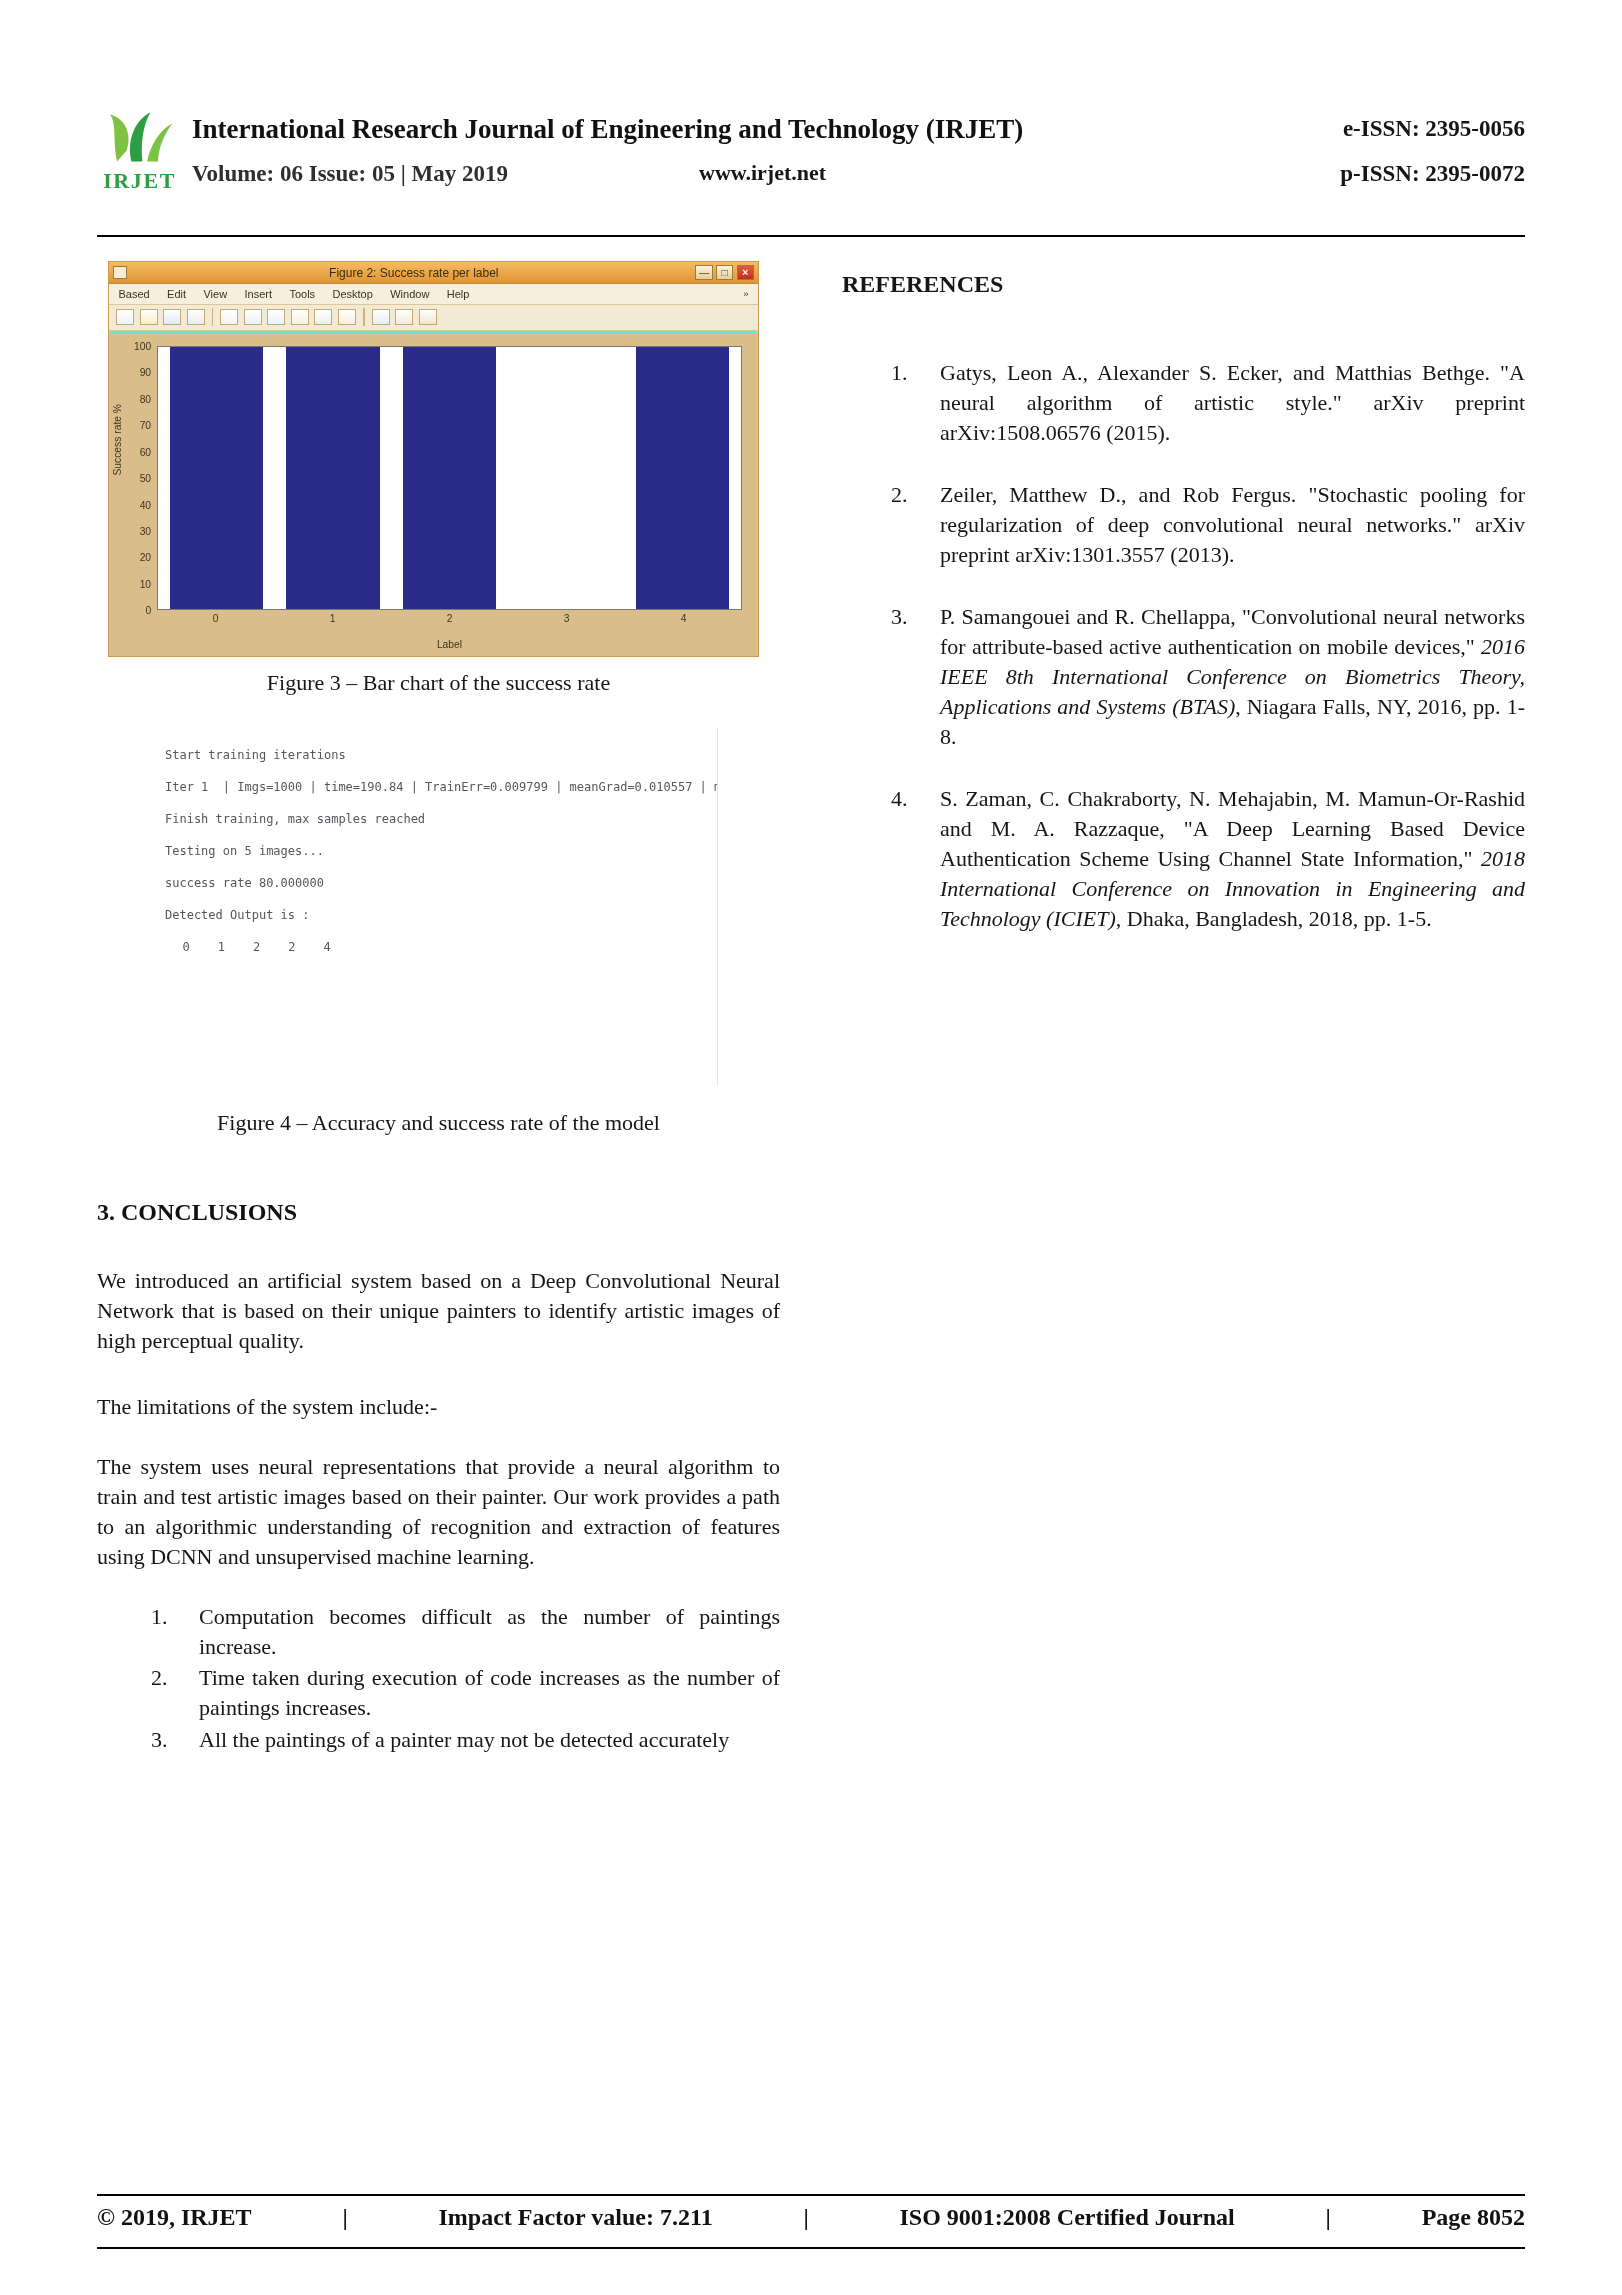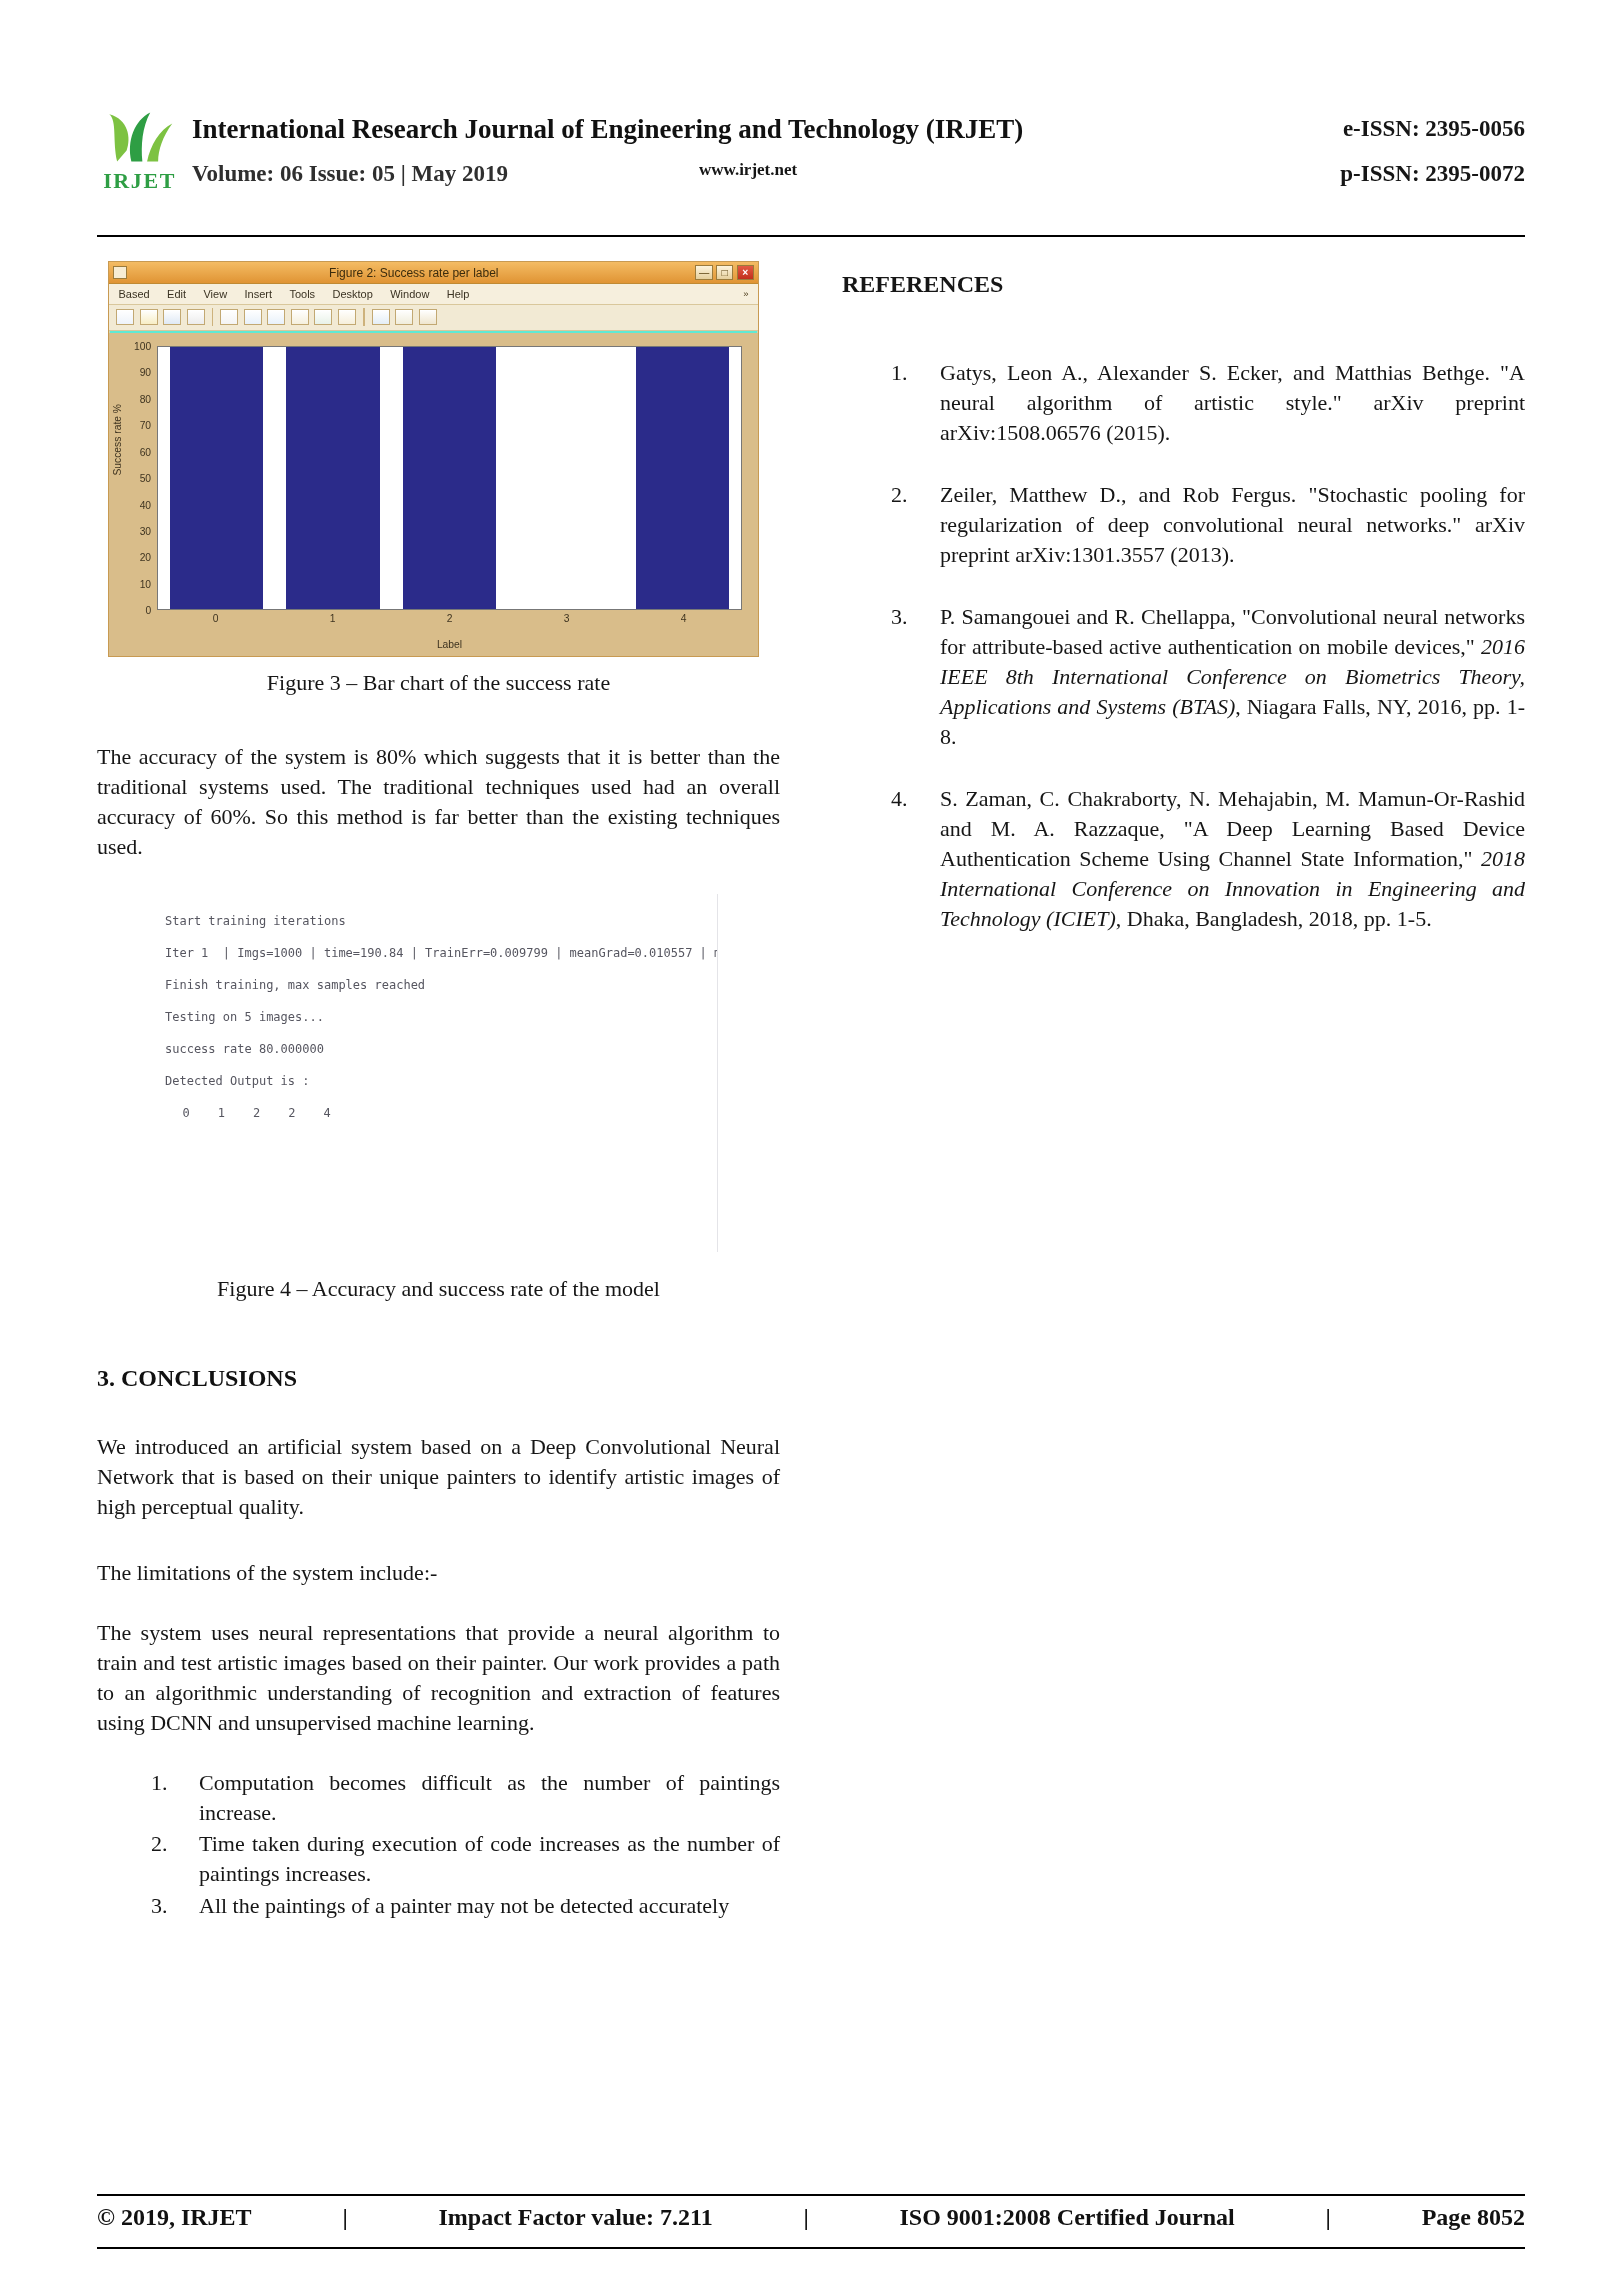--- a/index.html
+++ b/index.html
@@ -6,21 +6,21 @@
   html,body { width:1623px; height:2295px; }
   body { background:#ffffff; font-family:"Liberation Serif", serif; color:#161616; position:relative; overflow:hidden; }
 
   
   .header { position:absolute; left:97px; top:109px; width:1428px; height:120px; }
   .logo { position:absolute; left:1.6px; top:1.6px; width:82px; text-align:center; }
   .logo-text { display:block; color:#2e9e44; font-weight:bold; font-size:22px; letter-spacing:1.6px; margin-top:1.6px; }
   .h-title { position:absolute; left:95px; top:4.8px; font-size:27px; font-weight:bold; color:#111; }
   .h-eissn { position:absolute; right:0; top:7.1px; font-size:23px; font-weight:bold; }
   .h-volume { position:absolute; left:95px; top:52px; font-size:23px; font-weight:bold; color:#2f2f2f; }
-  .h-site { position:absolute; left:602px; top:51px; font-size:17px; font-weight:bold; }
+  .h-site { position:absolute; left:602px; top:51px; font-size:22px; font-weight:bold; }
   .h-pissn { position:absolute; right:0; top:52px; font-size:23px; font-weight:bold; }
   .header-rule { position:absolute; left:97px; top:235px; width:1428px; height:2.4px; background:#000; }
 
   
   .col-left  { position:absolute; left:97px; top:261px; width:683px; }
   .col-right { position:absolute; left:842px; top:271px; width:683px; }
 
   .para { font-size:22px; line-height:30px; text-align:justify; color:#161616; }
   .caption { font-size:22px; text-align:center; color:#161616; }
   .sec-heading { font-size:24px; font-weight:bold; color:#111; }
@@ -178,21 +178,20 @@
           <div class="xtick" style="left: 30%;">1</div>
           <div class="xtick" style="left: 50%;">2</div>
           <div class="xtick" style="left: 70%;">3</div>
           <div class="xtick" style="left: 90%;">4</div>
         </div>
       <div class="xlabel">Label</div>
     </div>
   </div>
   <div class="caption caption3">Figure 3 – Bar chart of the success rate</div>
 
-  <div class="para para-accuracy">The accuracy of the system is 80% which suggests that  it is better than the traditional systems used. The traditional techniques used had an overall accuracy of  60%. So this method is far better than the existing techniques used.</div>
 
   <div class="console-box">
       <div class="console-line">Start training iterations</div>
       <div class="console-line">Iter 1  | Imgs=1000 | time=190.84 | TrainErr=0.009799 | meanGrad=0.010557 | meanWeight=0.029430 | maxWe</div>
       <div class="console-line">Finish training, max samples reached</div>
       <div class="console-line">Testing on 5 images...</div>
       <div class="console-line">success rate 80.000000</div>
       <div class="console-line">Detected Output is :</div>
       <div class="console-line digits">0   1   2   2   4</div>
     </div>

